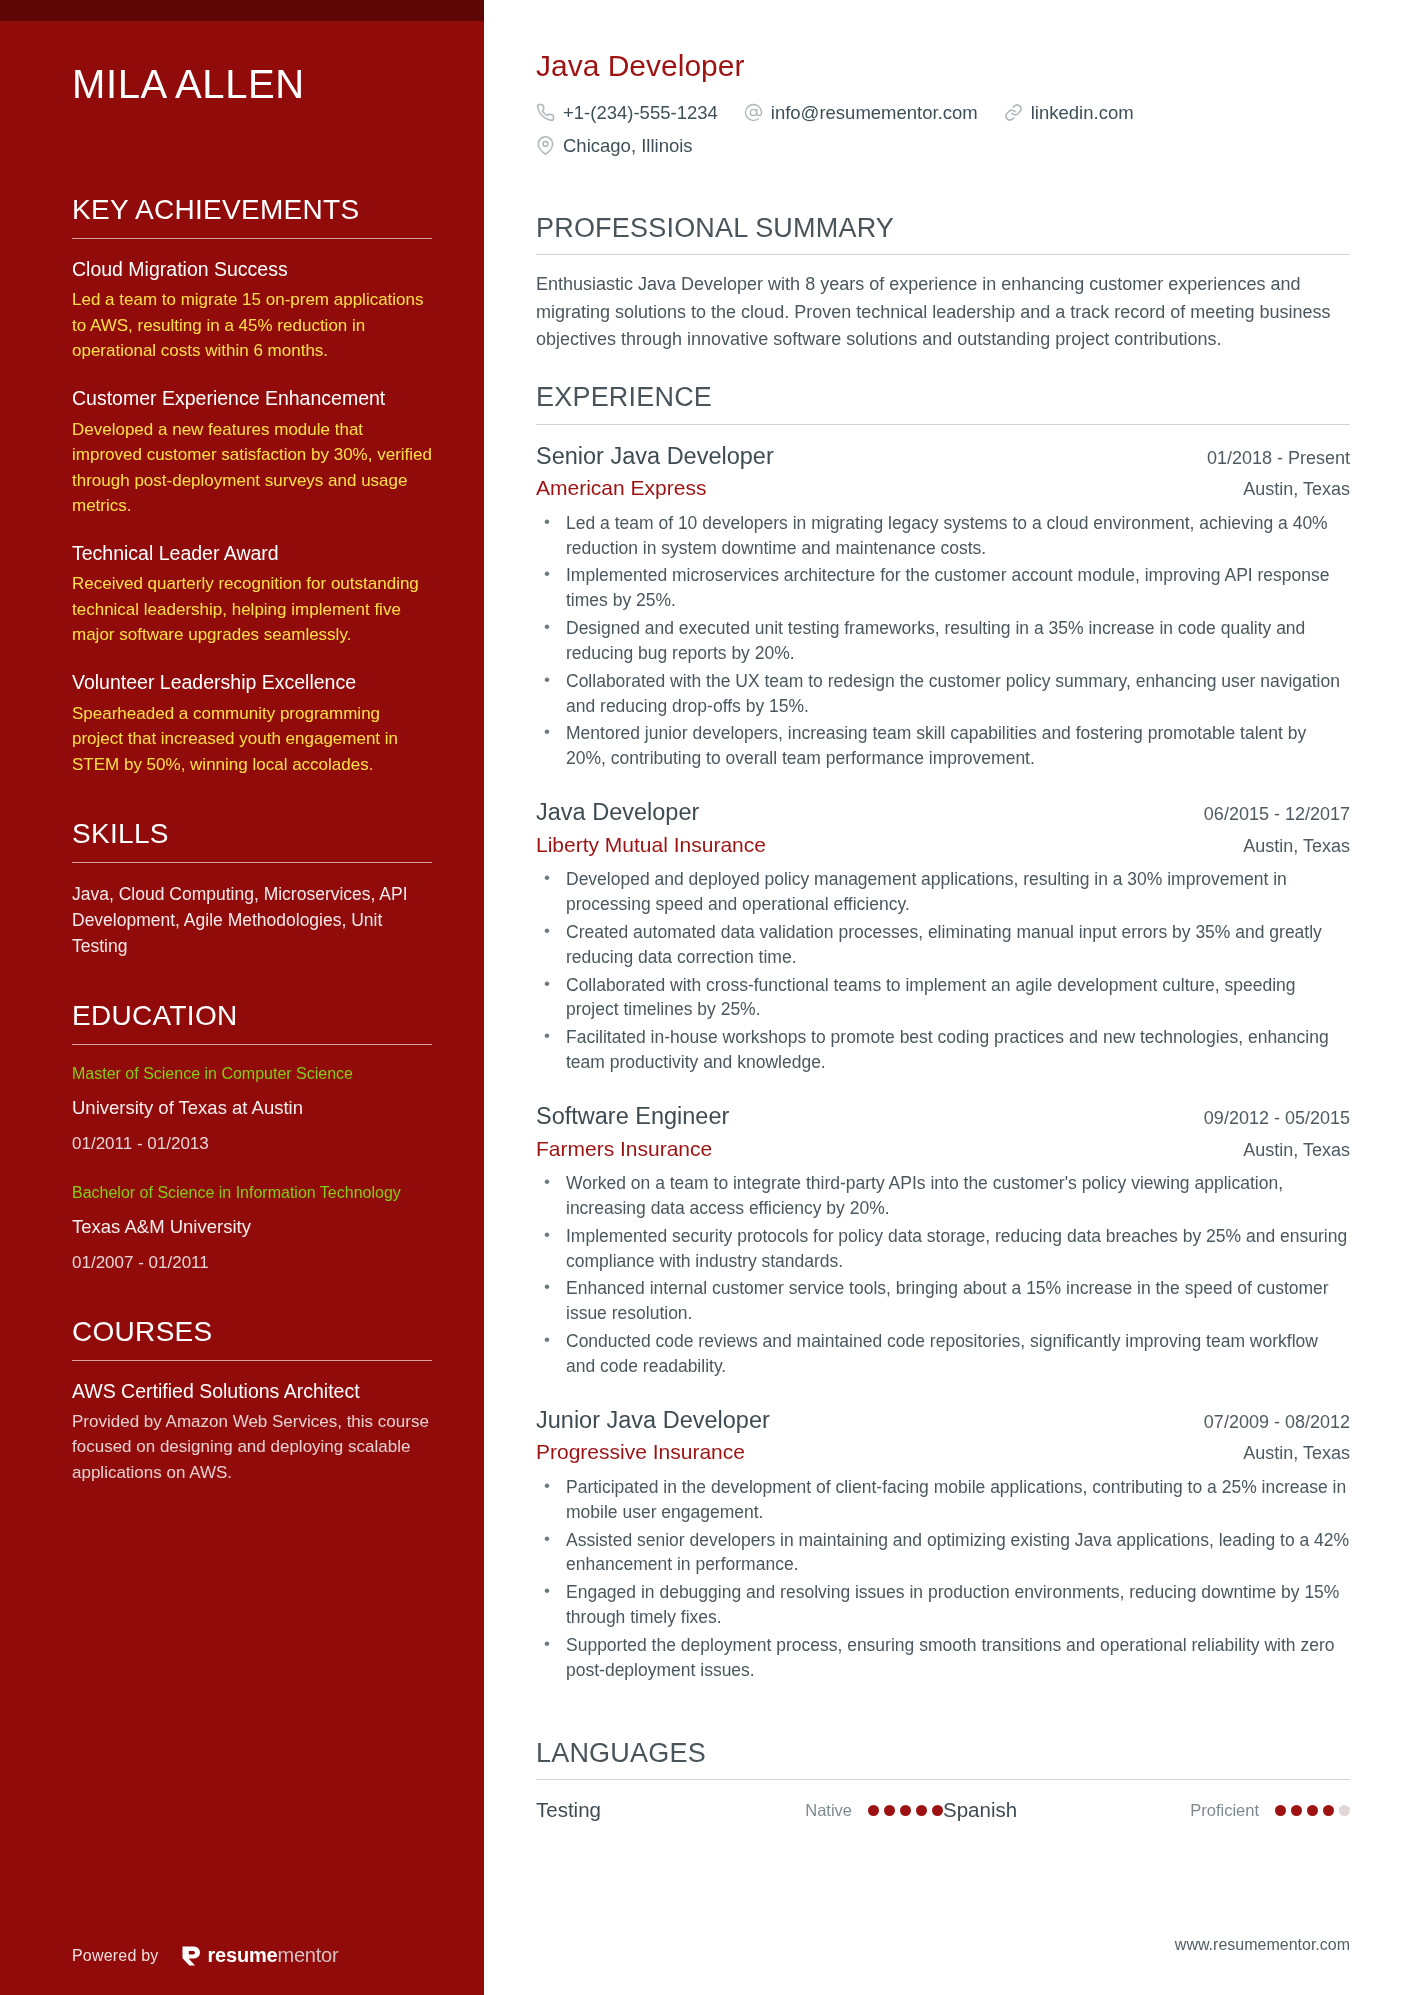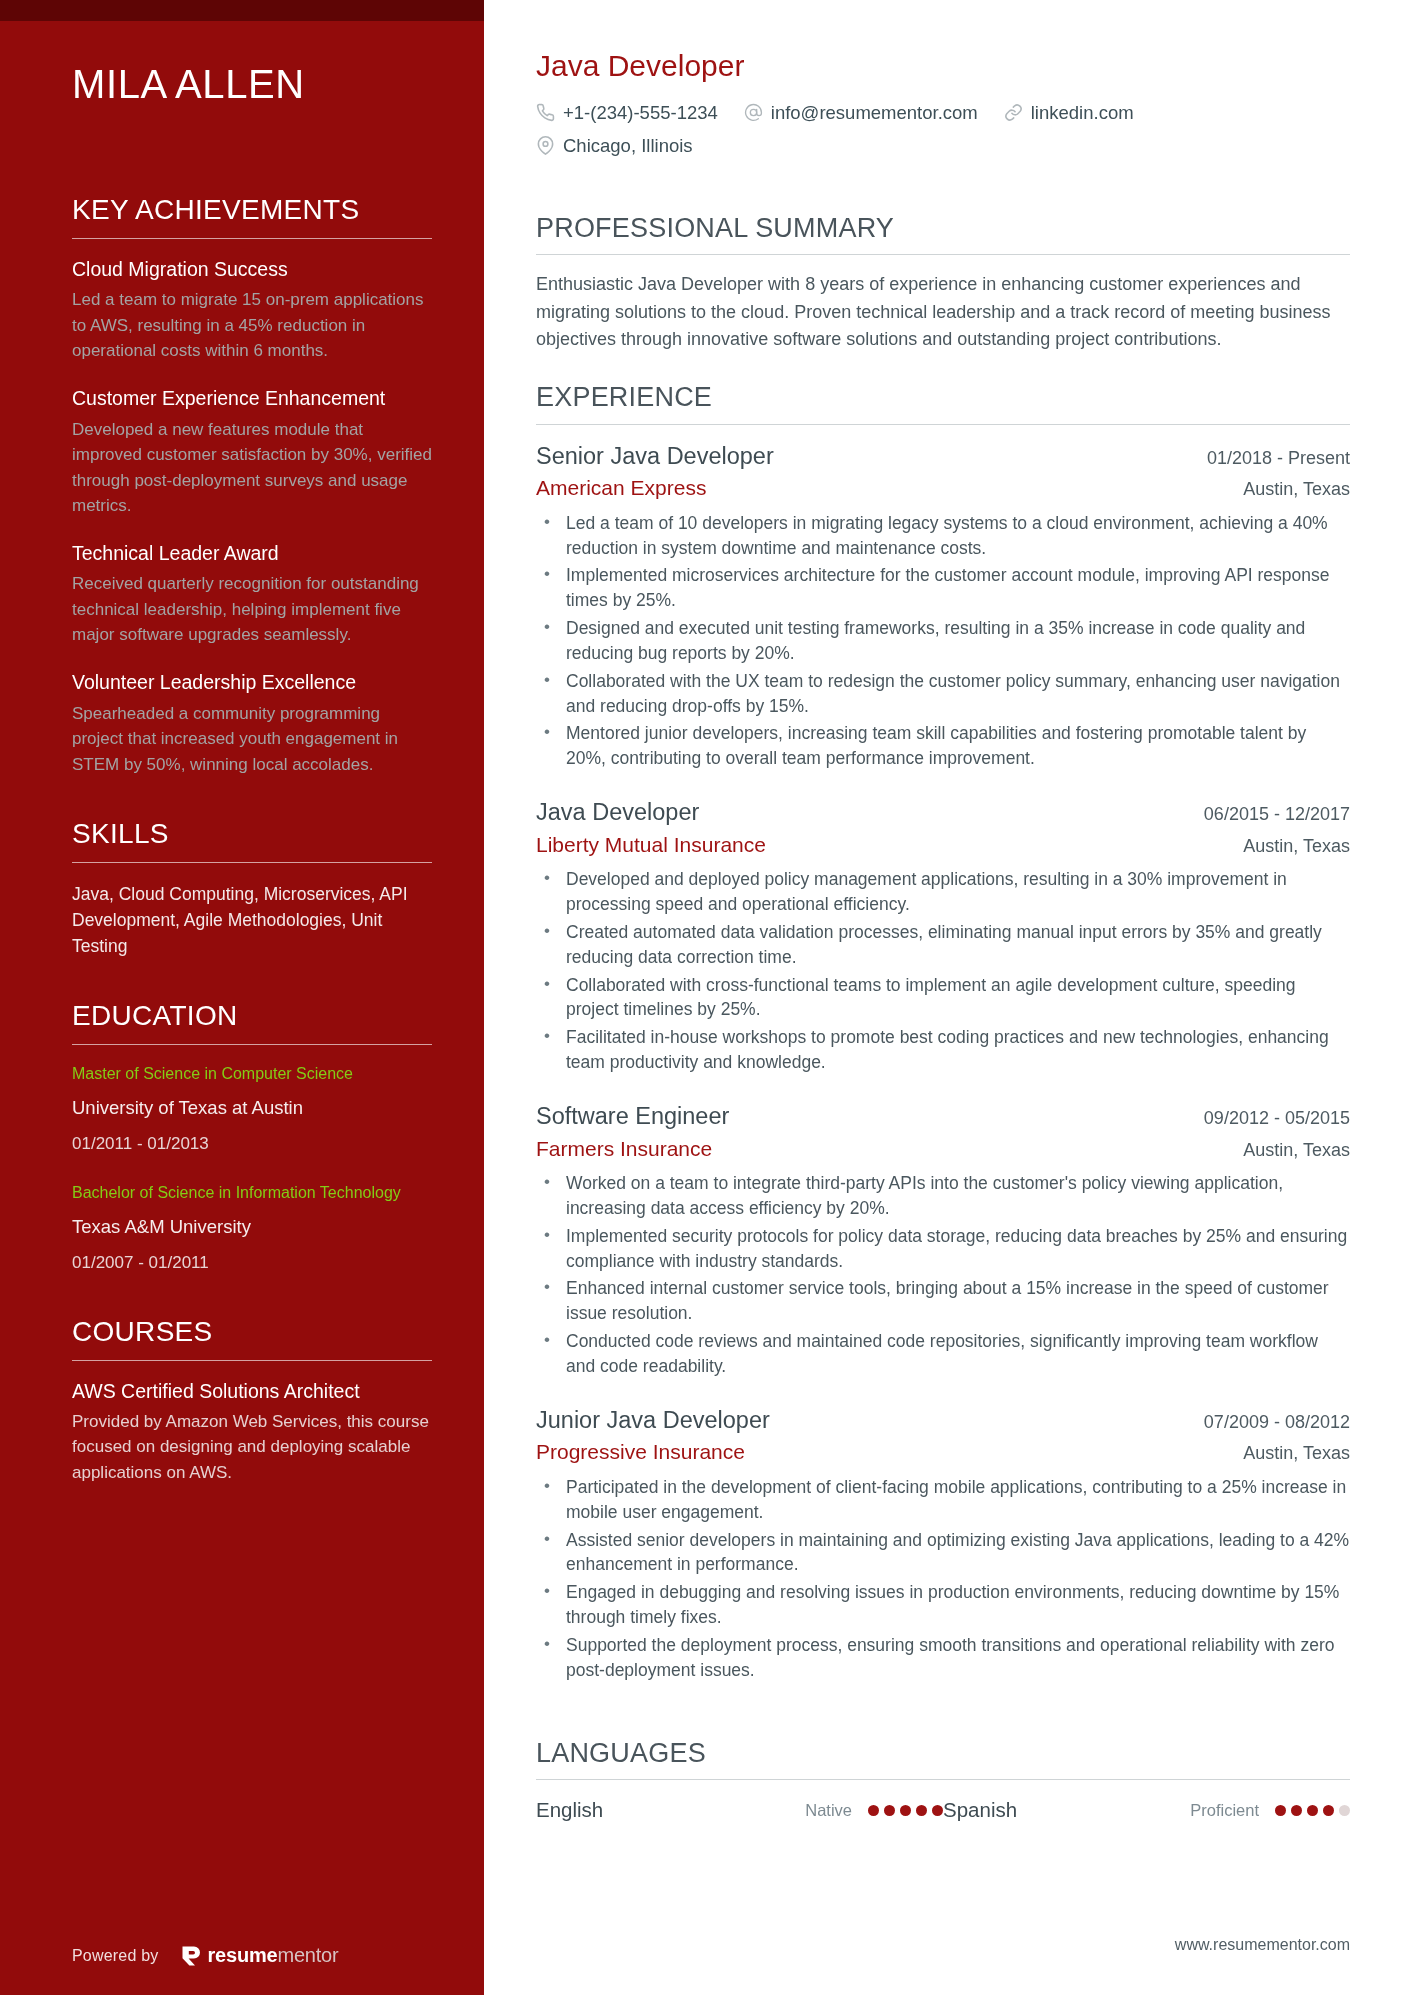--- a/index.html
+++ b/index.html
@@ -62,21 +62,21 @@
   .ach-title {
     font-size: 19.5px;
     font-weight: 400;
     color: #ffffff;
     line-height: 1.32;
     margin-bottom: 5px;
   }
   .ach-desc {
     font-size: 17px;
     font-weight: 400;
-    color: #a3a3a3;
+    color: #fde047;
     line-height: 1.5;
   }
   .skills-text {
     font-size: 17.5px;
     color: #f4e9e9;
     line-height: 1.5;
   }
   .edu-item { margin-bottom: 26px; }
   .edu-degree {
     font-size: 16px;
@@ -476,21 +476,21 @@
           <li>Supported the deployment process, ensuring smooth transitions and operational reliability with zero post-deployment issues.</li>
         </ul>
       </div>
     </section>
 
     <section class="m-section">
       <h2 class="m-h">LANGUAGES</h2>
       <div class="m-rule"></div>
       <div class="lang-row">
         <div class="lang-block">
-          <span class="lang-name">English</span>
+          <span class="lang-name">Testing</span>
           <span class="lang-level">Native</span>
           <span class="dots">
               <span class="dot"></span>
               <span class="dot"></span>
               <span class="dot"></span>
               <span class="dot"></span>
               <span class="dot"></span>
             </span>
         </div>
         <div class="lang-block">

